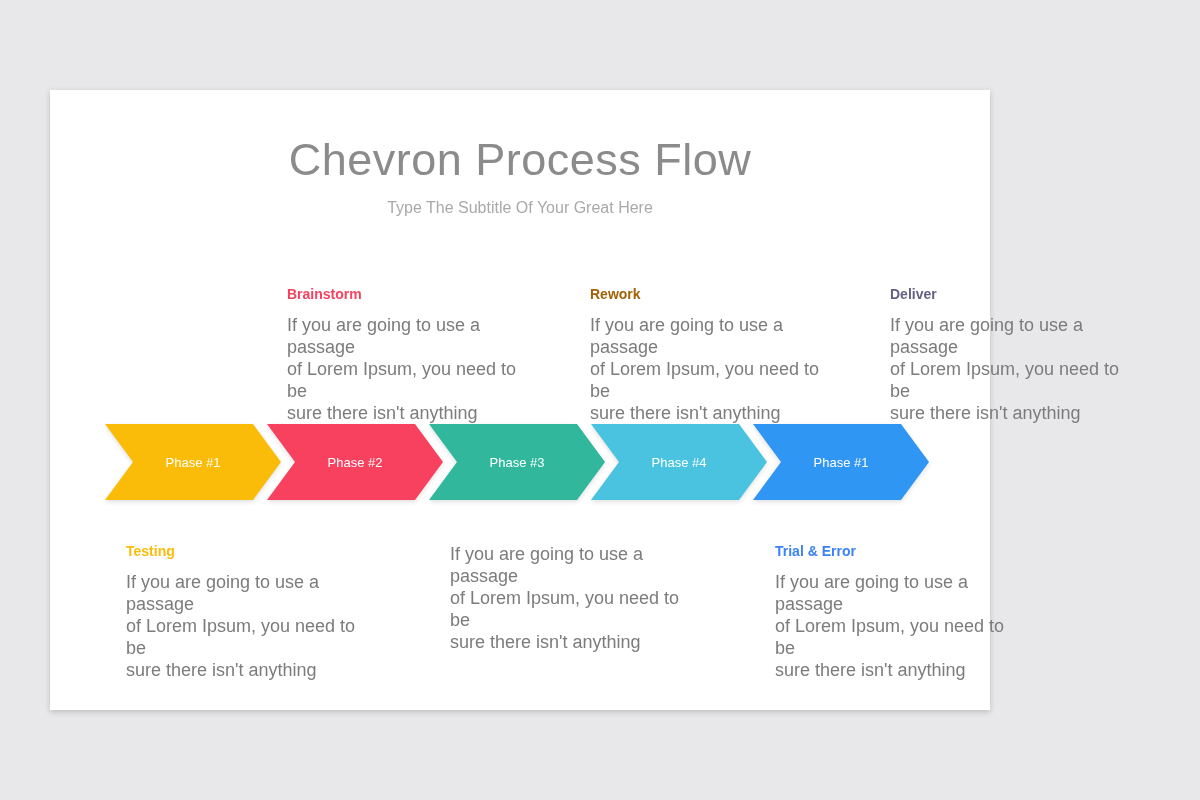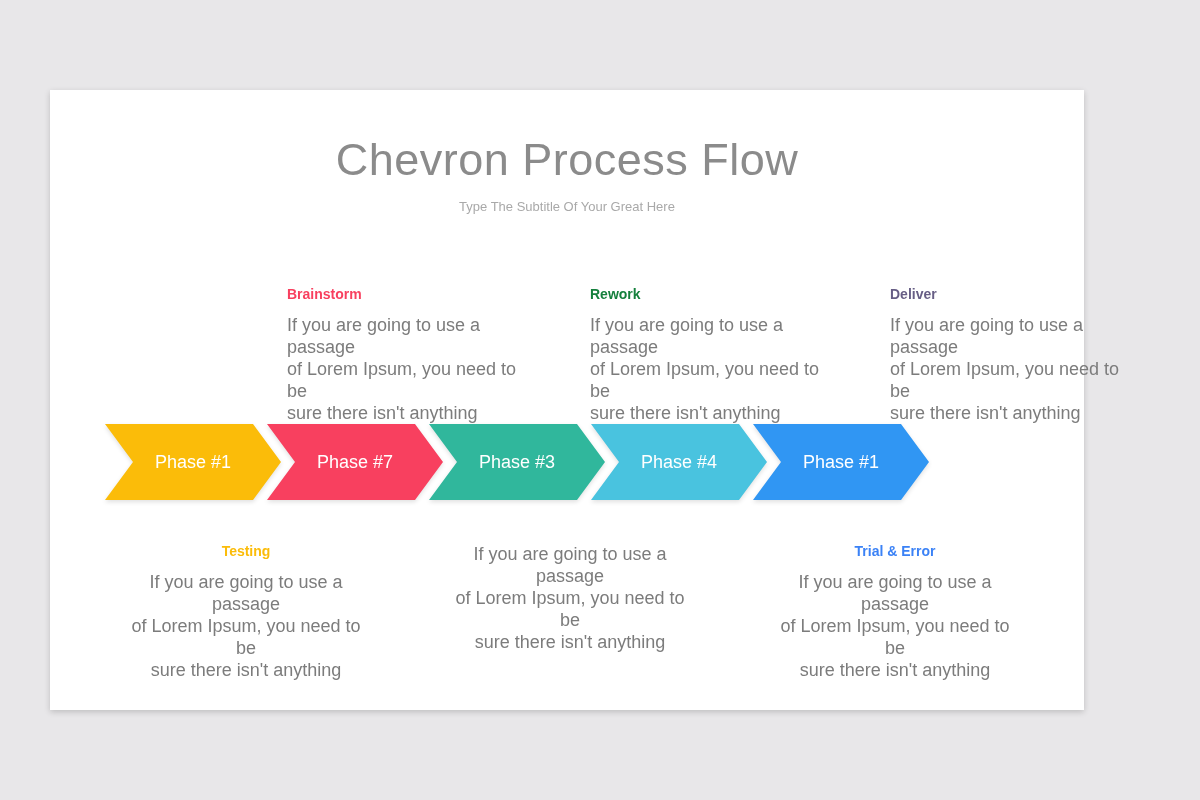--- a/index.html
+++ b/index.html
@@ -10,21 +10,21 @@
     position: relative;
     width: 1200px;
     height: 800px;
     overflow: hidden;
   }
 
   .card {
     position: absolute;
     left: 50px;
     top: 90px;
-    width: 1034px;
+    width: 940px;
     height: 620px;
     box-shadow: 0 2px 6px rgba(0,0,0,0.18);
   }
 
   .title {
     position: absolute;
     top: 44px;
     left: 0;
     width: 100%;
     text-align: center;
@@ -32,30 +32,30 @@
     font-weight: 400;
     letter-spacing: 0.5px;
   }
 
   .subtitle {
     position: absolute;
     top: 109px;
     left: 0;
     width: 100%;
     text-align: center;
-    font-size: 13px;
+    font-size: 16px;
     font-weight: 400;
   }
 
   .callout {
     position: absolute;
     width: 240px;
   }
   .callout.top { top: 196px; }
-  .callout.bottom { top: 453px; text-align: center; }
+  .callout.bottom { top: 453px; }
 
   .callout-heading {
     font-size: 14px;
     font-weight: 700;
     margin-bottom: 12px;
   }
 
   .callout-body {
     font-size: 18px;
     line-height: 22px;
@@ -75,21 +75,21 @@
     display: block;
     filter: drop-shadow(0 2px 2px rgba(0,0,0,0.12));
   }
   .phase-label {
     position: absolute;
     left: 0; top: 0; right: 0; bottom: 0;
     display: flex;
     align-items: center;
     justify-content: center;
     color: #FFFFFF;
-    font-size: 18px;
+    font-size: 13px;
     font-weight: 400;
   }
 </style>
 </head>
 <body>
 
 <div class="stage" style="background: rgb(232, 231, 233);">
   <div class="card" style="background: rgb(255, 255, 255);">
 
     <h1 class="title" style="color: rgb(139, 139, 139);">Chevron Process Flow</h1>
@@ -98,21 +98,21 @@
     <div class="callout top" style="left:237px">
       <div class="callout-heading" style="color: rgb(248, 64, 95);">Brainstorm</div>
       <div class="callout-body" style="color: rgb(124, 124, 124);">
         <div>If you are going to use a passage</div>
         <div>of Lorem Ipsum, you need to be</div>
         <div>sure there isn't anything</div>
       </div>
     </div>
 
     <div class="callout top" style="left:540px">
-      <div class="callout-heading" style="color: #15803d;">Rework</div>
+      <div class="callout-heading" style="color: #a16207;">Rework</div>
       <div class="callout-body" style="color: rgb(124, 124, 124);">
         <div>If you are going to use a passage</div>
         <div>of Lorem Ipsum, you need to be</div>
         <div>sure there isn't anything</div>
       </div>
     </div>
 
     <div class="callout top" style="left:840px">
       <div class="callout-heading" style="color: rgb(103, 94, 133);">Deliver</div>
       <div class="callout-body" style="color: rgb(124, 124, 124);">
@@ -126,21 +126,21 @@
       <svg viewBox="0 0 176 76">
         <polygon points="0,0 148,0 176,38 148,76 0,76 28,38" style="fill: rgb(251, 188, 9);"></polygon>
       </svg>
       <span class="phase-label">Phase #1</span>
     </div>
 
     <div class="chevron" style="left:217px">
       <svg viewBox="0 0 176 76">
         <polygon points="0,0 148,0 176,38 148,76 0,76 28,38" style="fill: rgb(248, 64, 95);"></polygon>
       </svg>
-      <span class="phase-label">Phase #7</span>
+      <span class="phase-label">Phase #2</span>
     </div>
 
     <div class="chevron" style="left:379px">
       <svg viewBox="0 0 176 76">
         <polygon points="0,0 148,0 176,38 148,76 0,76 28,38" style="fill: rgb(48, 183, 156);"></polygon>
       </svg>
       <span class="phase-label">Phase #3</span>
     </div>
 
     <div class="chevron" style="left:541px">

